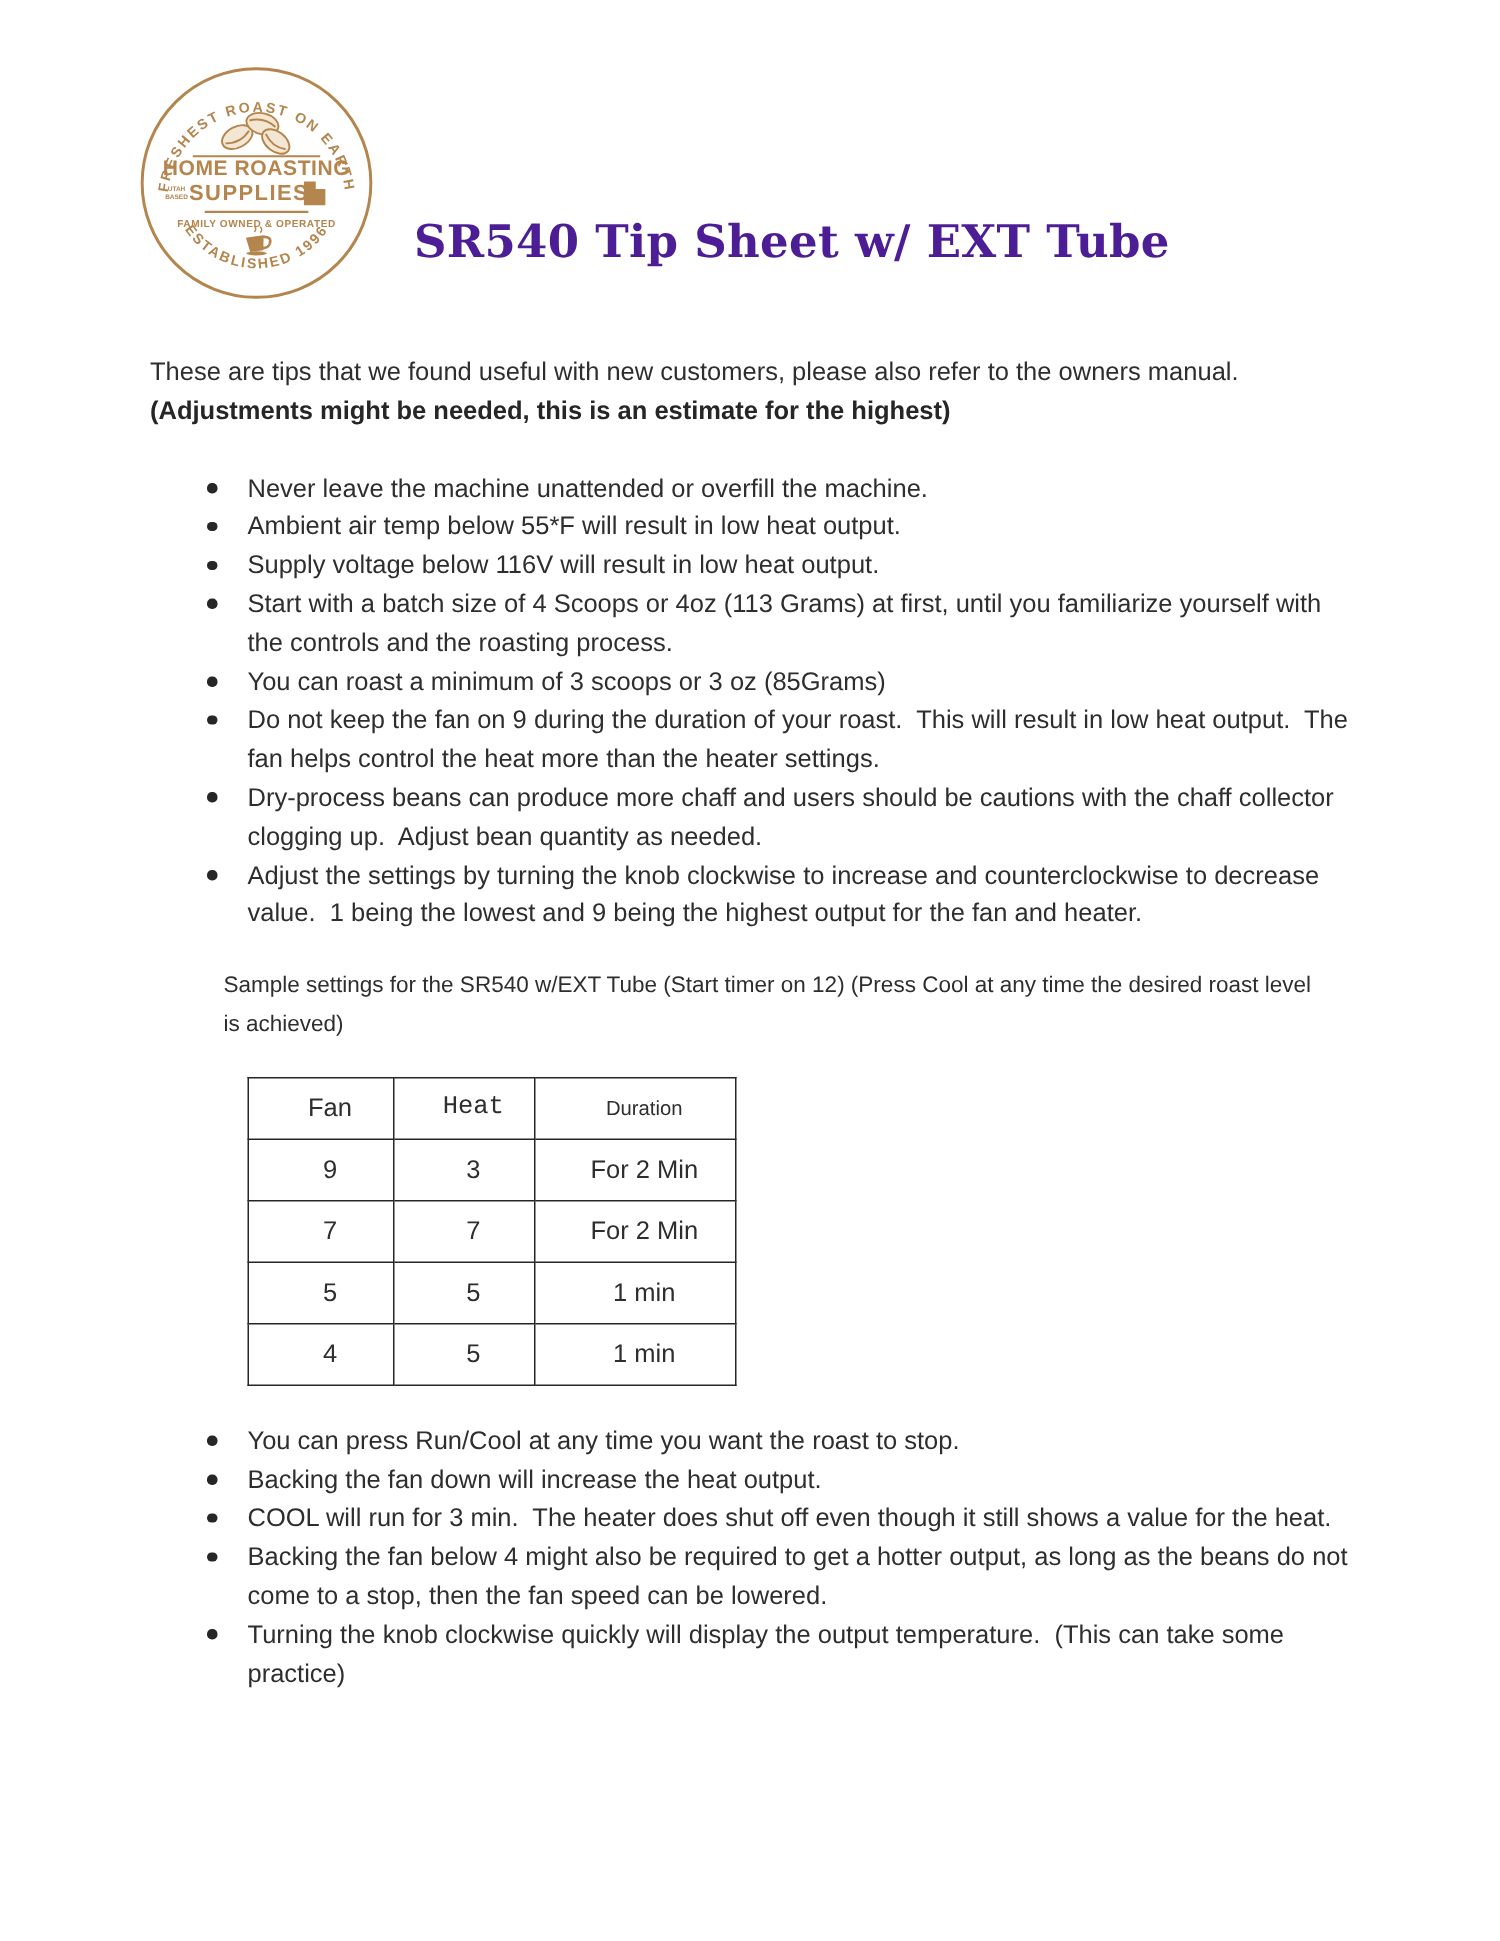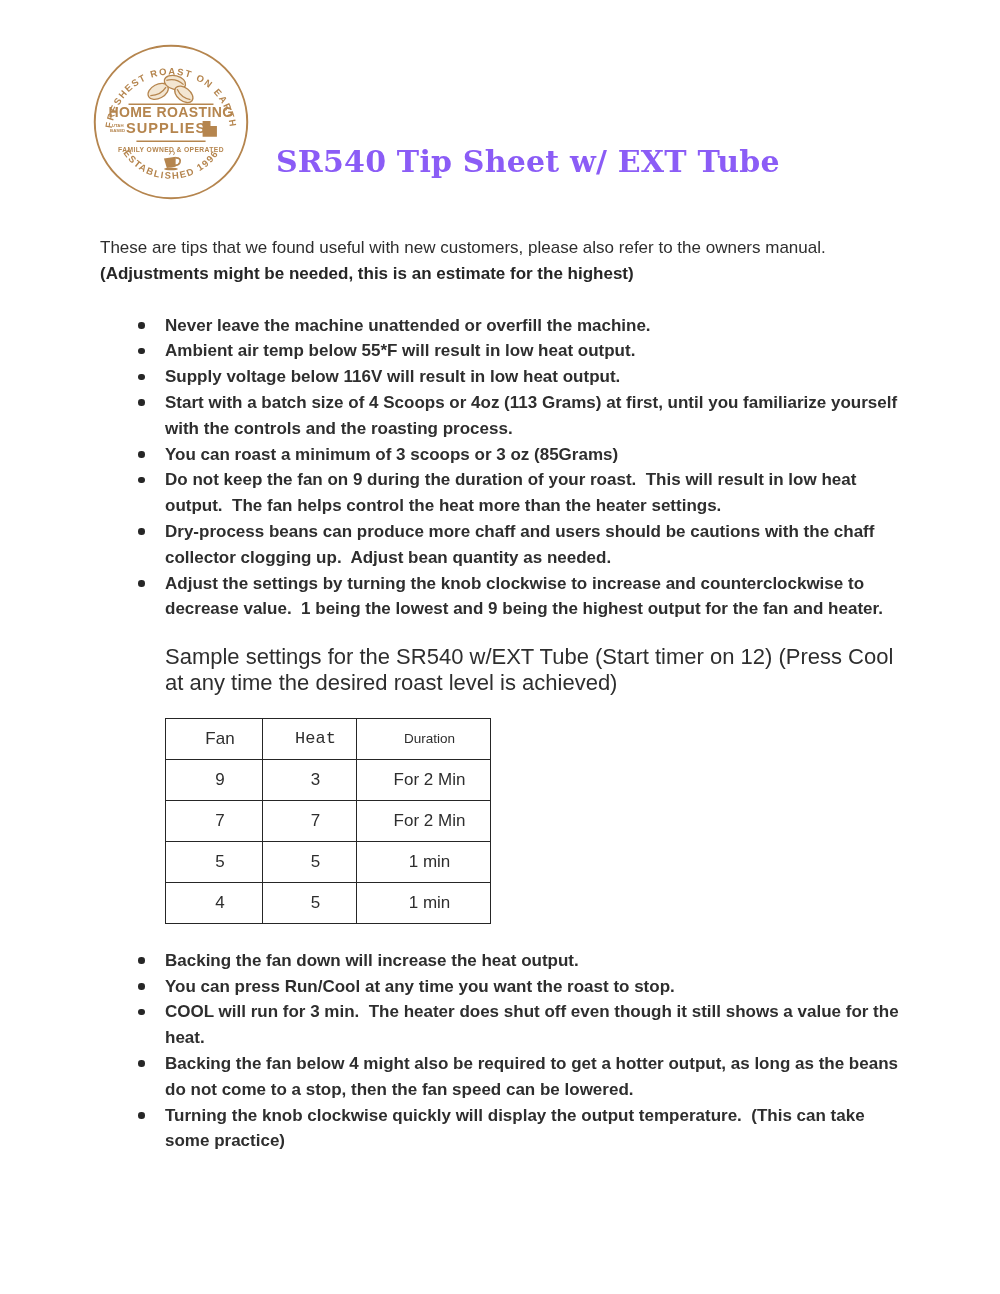--- a/index.html
+++ b/index.html
@@ -9,36 +9,36 @@
     color:#2e2e2e; overflow:hidden;
   }
   .page { box-sizing:border-box; width:1000px; height:1294px; padding:43px 0 0 100px; background:#fff; }
 
   
   .header-row { position:relative; height:158px; margin-bottom:34px; }
   .logo { position:absolute; left:-8px; top:0; width:158px; height:158px; }
   .doc-title {
     position:absolute; left:176px; top:101px;
     font-family:"DejaVu Serif", serif; font-weight:bold;
-    font-size:30px; color:#8b5cf6; letter-spacing:0.2px; white-space:nowrap;
+    font-size:30px; color:#4c1d95; letter-spacing:0.2px; white-space:nowrap;
   }
 
   
   .intro { width:752px; font-size:17px; line-height:25.8px; white-space:pre-wrap; }
   .intro .bold { font-weight:bold; color:#262626; }
 
   
-  ul.tips { list-style:none; margin:26px 0 0 0; padding:0 0 0 65px; width:738px;font-weight:bold; }
+  ul.tips { list-style:none; margin:26px 0 0 0; padding:0 0 0 65px; width:738px; }
   ul.tips li { position:relative; font-size:17px; line-height:25.8px; white-space:pre-wrap; }
   ul.tips li::before {
     content:""; position:absolute; left:-27px; top:9.5px;
     width:6.5px; height:6.5px; border-radius:50%; background:#262626;
   }
 
-  .sample-note { margin:22px 0 0 65px; width:740px; font-size:22px; line-height:25.8px; white-space:pre-wrap; }
+  .sample-note { margin:22px 0 0 49px; width:740px; font-size:15px; line-height:25.8px; white-space:pre-wrap; }
 
   
   table.settings { border-collapse:collapse; margin:22px 0 0 65px; }
   table.settings th, table.settings td {
     border:1.7px solid #262626; text-align:center; vertical-align:middle;
     padding:0 0 0 12px; height:40px; font-weight:normal; font-size:17px; color:#2e2e2e;
   }
   table.settings .col-fan  { width:84px; }
   table.settings .col-heat { width:81px;font-family:Liberation Mono, monospace; }
   table.settings .col-dur  { width:121px; }
@@ -154,20 +154,20 @@
     </tr>
     <tr>
       <td>4</td>
       <td>5</td>
       <td>1 min</td>
     </tr>
   </tbody>
     </table>
 
   <ul class="tips bottom">
+    <li>You can press Run/Cool at any time you want the roast to stop.</li>
     <li>Backing the fan down will increase the heat output.</li>
-    <li>You can press Run/Cool at any time you want the roast to stop.</li>
     <li>COOL will run for 3 min.  The heater does shut off even though it still shows a value for the heat.</li>
     <li>Backing the fan below 4 might also be required to get a hotter output, as long as the beans do not come to a stop, then the fan speed can be lowered.</li>
     <li>Turning the knob clockwise quickly will display the output temperature.  (This can take some practice)</li>
   </ul>
 
 </div>
 
 </body></html>

